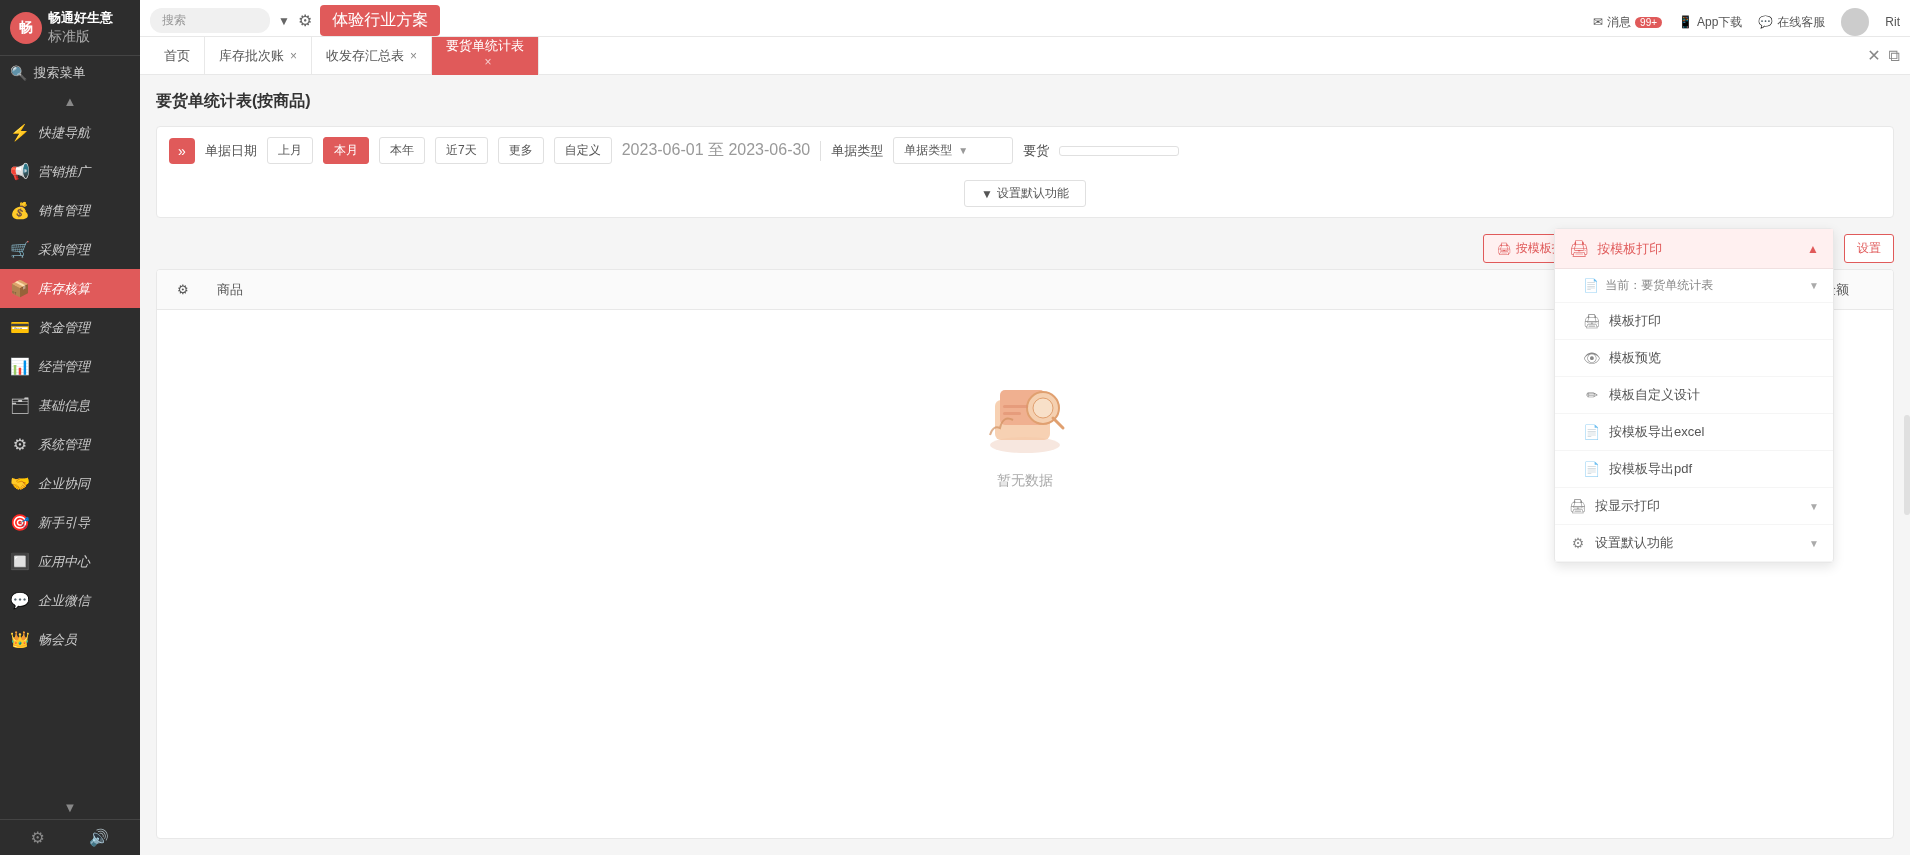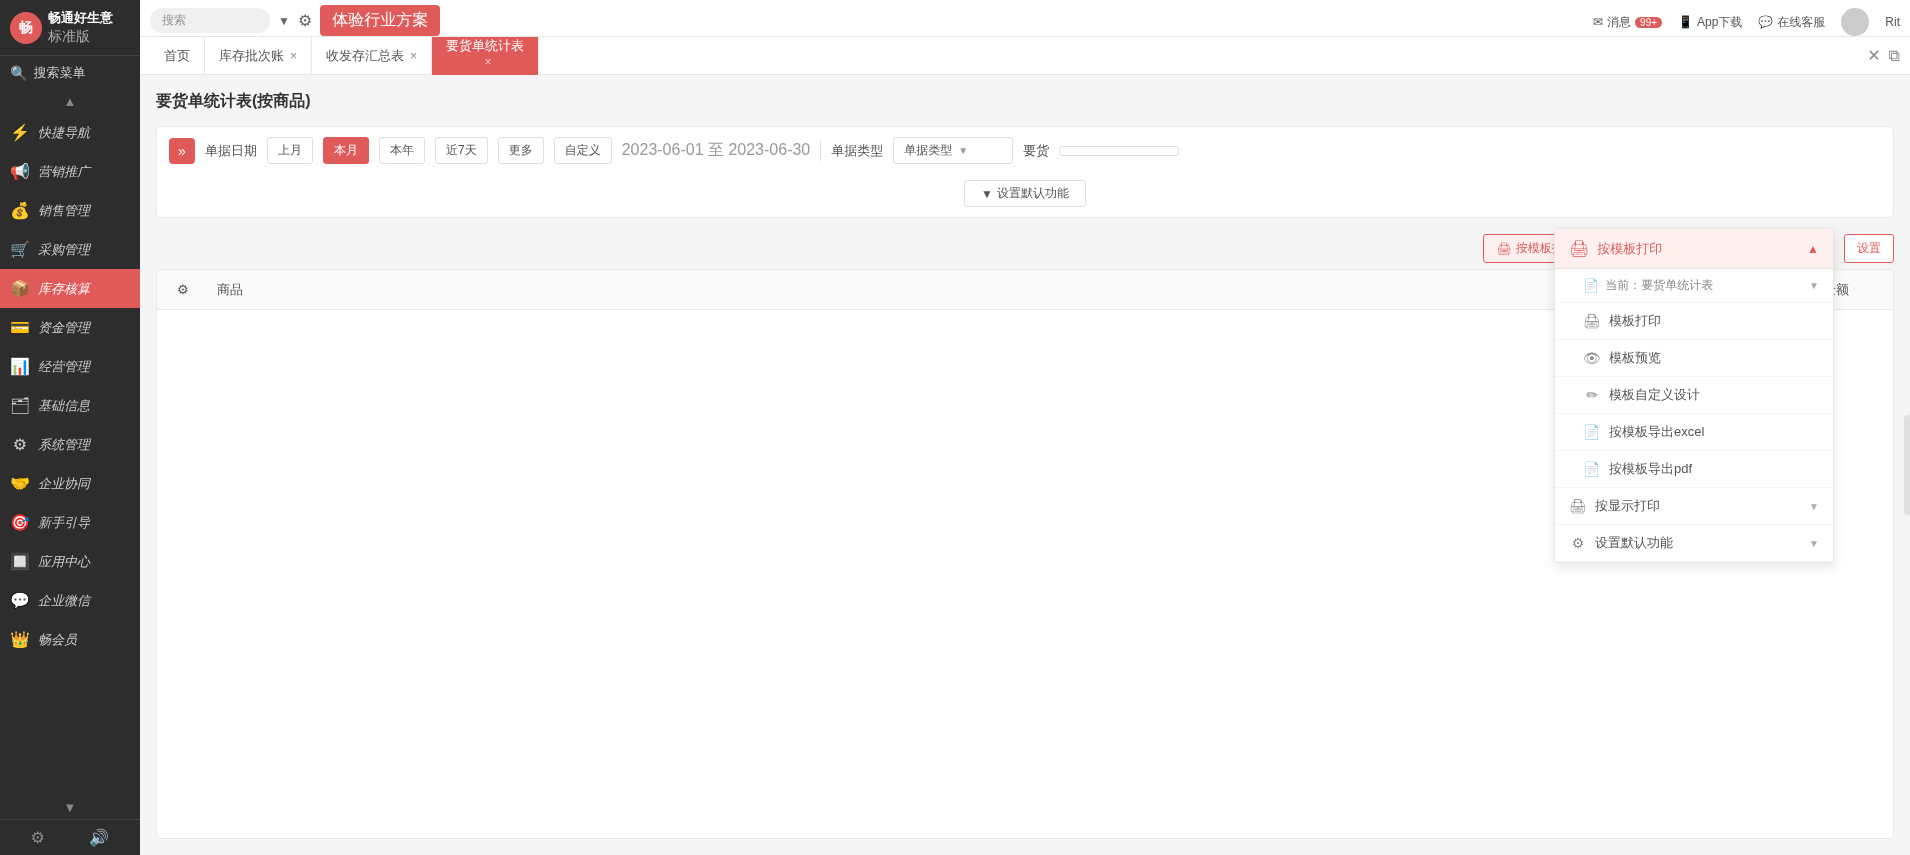--- a/index.html
+++ b/index.html
@@ -724,17 +724,31 @@
 
     <div class="data-table">
       <div class="table-header">
         <div class="th settings-col">⚙</div>
         <div class="th product-col">商品</div>
         <div class="th unit-col">主计量单位</div>
         <div class="th qty-col">主数量</div>
         <div class="th amount-col">零售金额</div>
       </div>
 
+      <div class="empty-state">
+        <svg class="empty-icon" viewBox="0 0 100 90" xmlns="http://www.w3.org/2000/svg">
+          <ellipse cx="50" cy="75" rx="35" ry="8" fill="#f0d0c0" opacity="0.5"></ellipse>
+          <rect x="20" y="30" width="55" height="40" rx="6" fill="#f5c5a0" opacity="0.8"></rect>
+          <rect x="25" y="20" width="45" height="35" rx="5" fill="#f0b090"></rect>
+          <circle cx="68" cy="38" r="16" fill="#f5d0b0" stroke="#e0a070" stroke-width="2"></circle>
+          <circle cx="68" cy="38" r="10" fill="#f8e0c8" stroke="#e0a070" stroke-width="1"></circle>
+          <line x1="78" y1="48" x2="88" y2="58" stroke="#e0a070" stroke-width="3" stroke-linecap="round"></line>
+          <rect x="28" y="35" width="25" height="3" rx="1.5" fill="#e09070" opacity="0.6"></rect>
+          <rect x="28" y="42" width="18" height="3" rx="1.5" fill="#e09070" opacity="0.6"></rect>
+          <path d="M15 65 Q18 55 25 58 Q28 45 38 50" stroke="#d09060" stroke-width="2" fill="none" opacity="0.7"></path>
+        </svg>
+        <div class="empty-text">暂无数据</div>
+      </div>
     </div>
 
     <div class="scrollbar-right"></div>
   </div>
 </div>
 
 </body></html>

